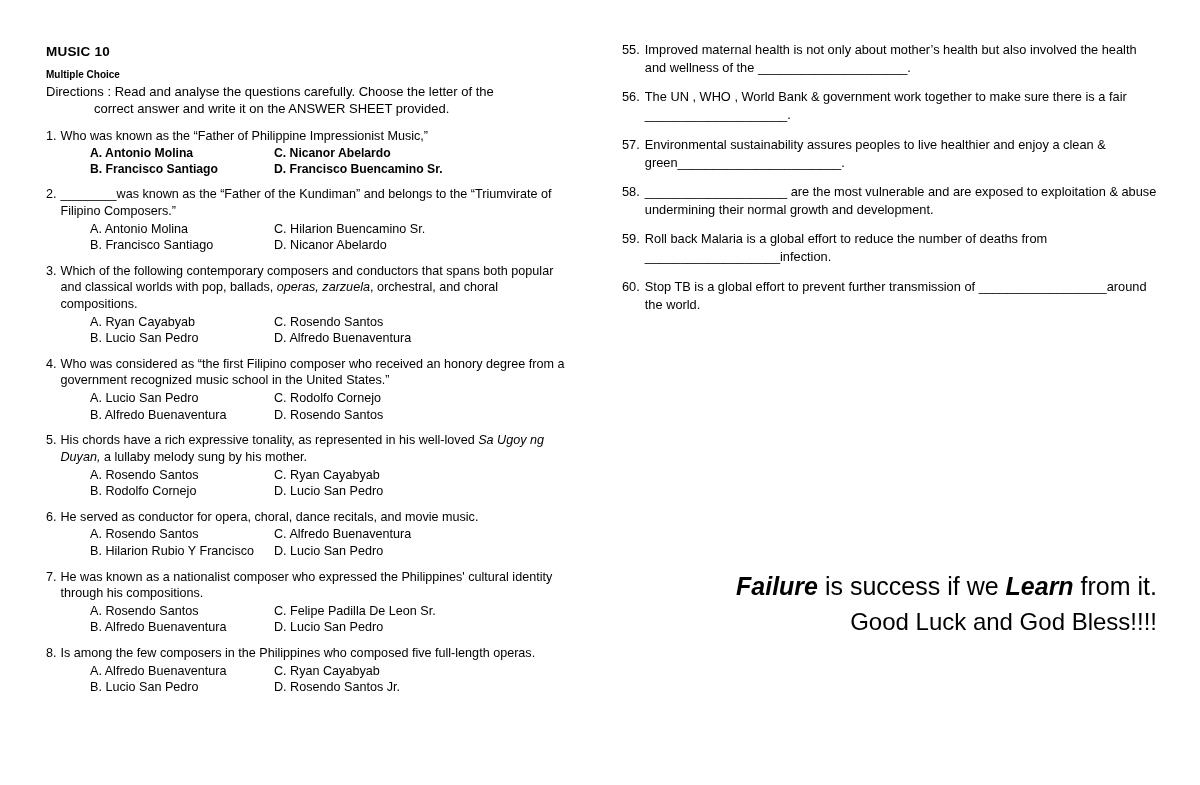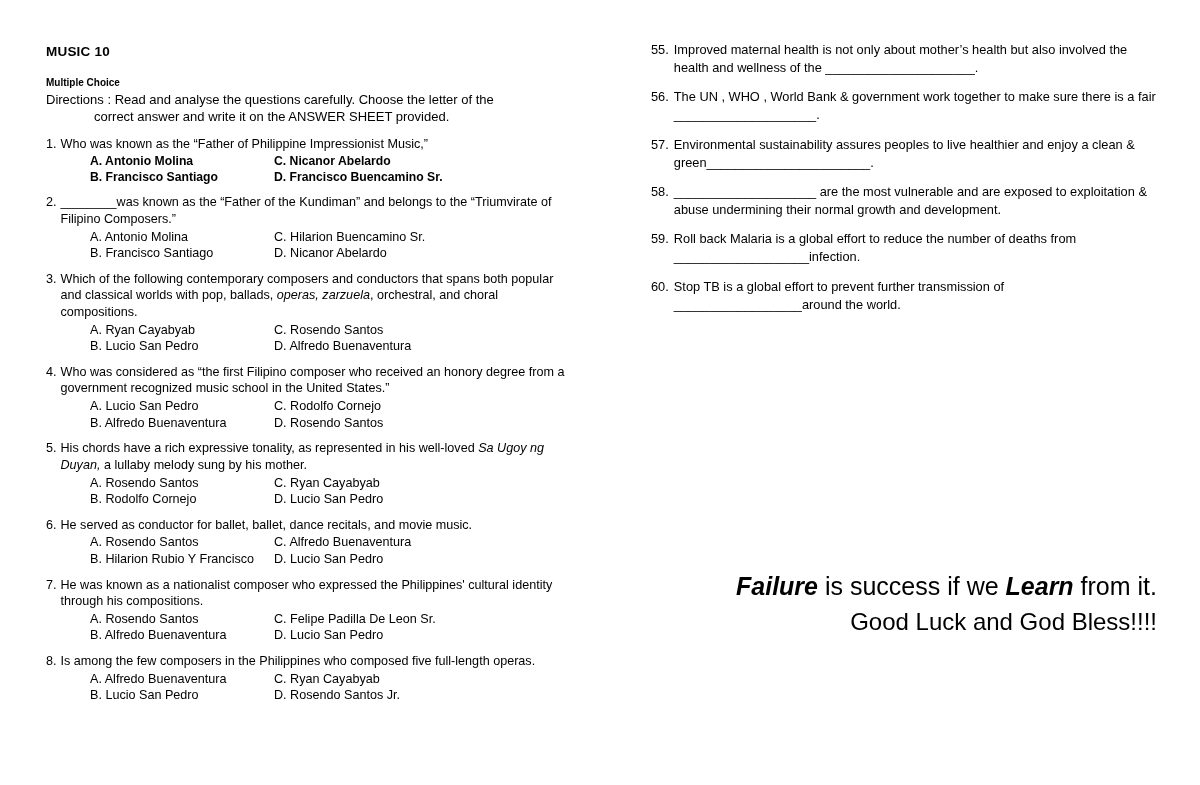--- a/index.html
+++ b/index.html
@@ -28,21 +28,21 @@
   .col-right {
     position: absolute;
     left: 622px;
     top: 41px;
     width: 535px;
   }
   .doc-title {
     font-weight: bold;
     font-size: 13.5px;
     letter-spacing: 0.2px;
-    margin-bottom: 18px;
+    margin-bottom: 10px;
   }
   .section-title {
     font-weight: bold;
     font-size: 10px;
     margin-bottom: 3px;
   }
   .directions {
     font-size: 13px;
     line-height: 1.33;
     margin-bottom: 10px;
@@ -84,21 +84,20 @@
   .choice-b {
     flex: 1 1 auto;
   }
   .choices.bold {
     font-weight: bold;
     font-size: 12.2px;
   }
   
   .rq-block {
     margin-bottom: 11px;
-    margin-left: 29px;
   }
   .rq-text {
     font-size: 12.8px;
     line-height: 1.42;
     display: flex;
   }
   .rq-num {
     flex: 0 0 auto;
     padding-right: 5px;
   }
@@ -221,21 +220,21 @@
         <div class="choice-row">
           <span class="choice-a">B. Rodolfo Cornejo</span>
           <span class="choice-b">D. Lucio San Pedro</span>
         </div>
       </div>
     </div>
 
     <div class="q-block">
       <div class="q-text">
         <span class="q-num">6.</span>
-        <span class="q-body">He served as conductor for ballet, ballet, dance recitals, and movie music.</span>
+        <span class="q-body">He served as conductor for opera, choral, dance recitals, and movie music.</span>
       </div>
       <div class="choices">
         <div class="choice-row">
           <span class="choice-a">A. Rosendo Santos</span>
           <span class="choice-b">C. Alfredo Buenaventura</span>
         </div>
         <div class="choice-row">
           <span class="choice-a">B. Hilarion Rubio Y Francisco</span>
           <span class="choice-b">D. Lucio San Pedro</span>
         </div>

